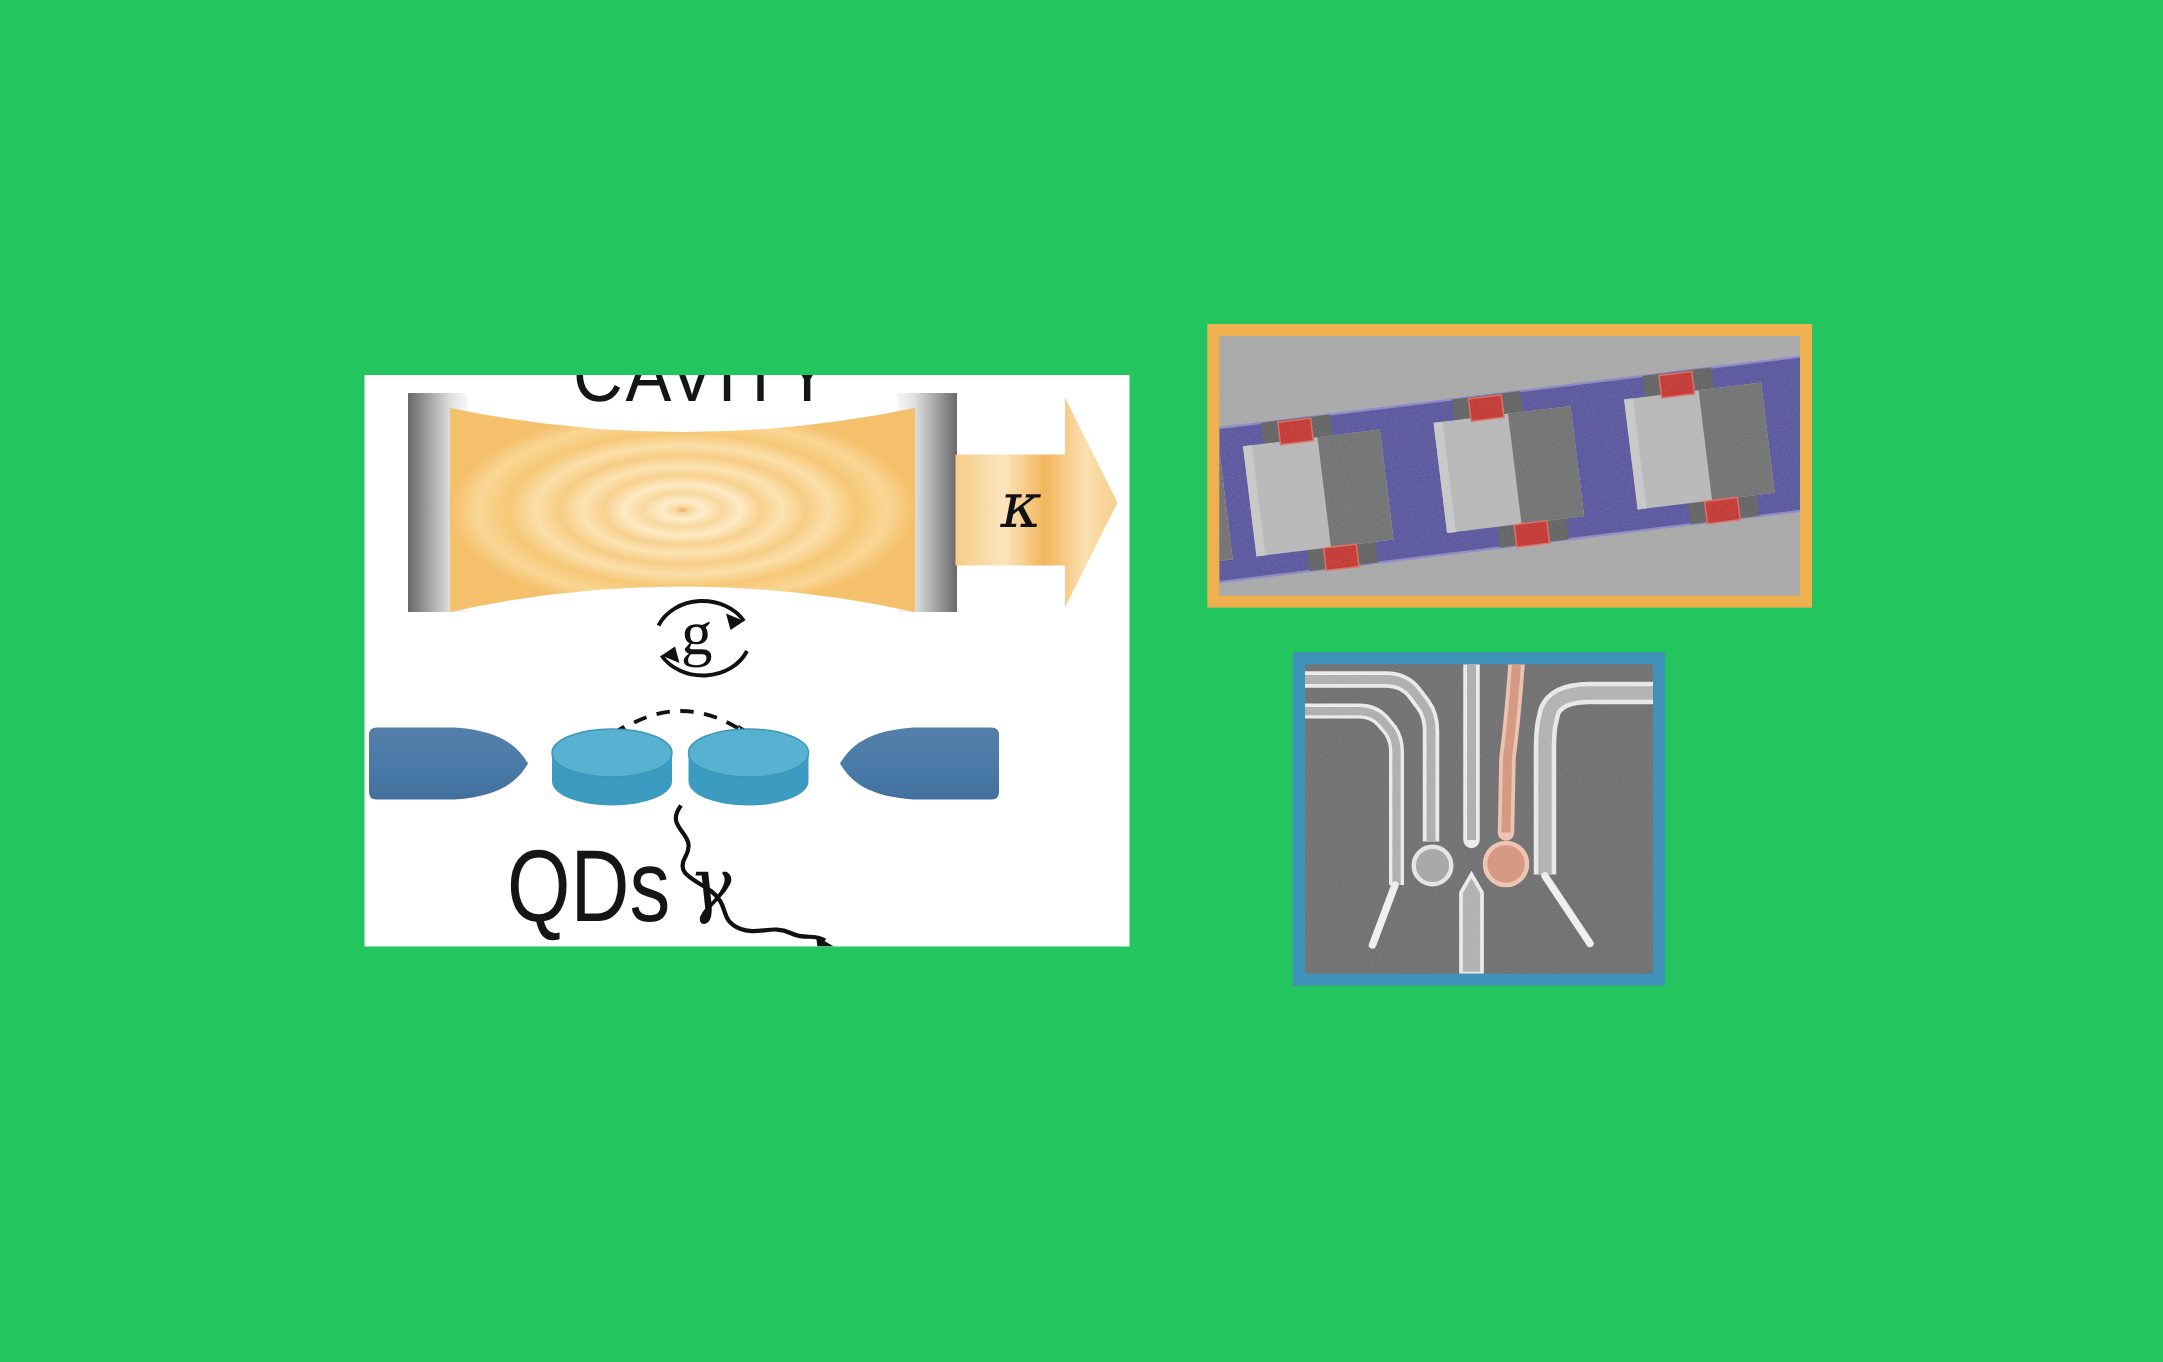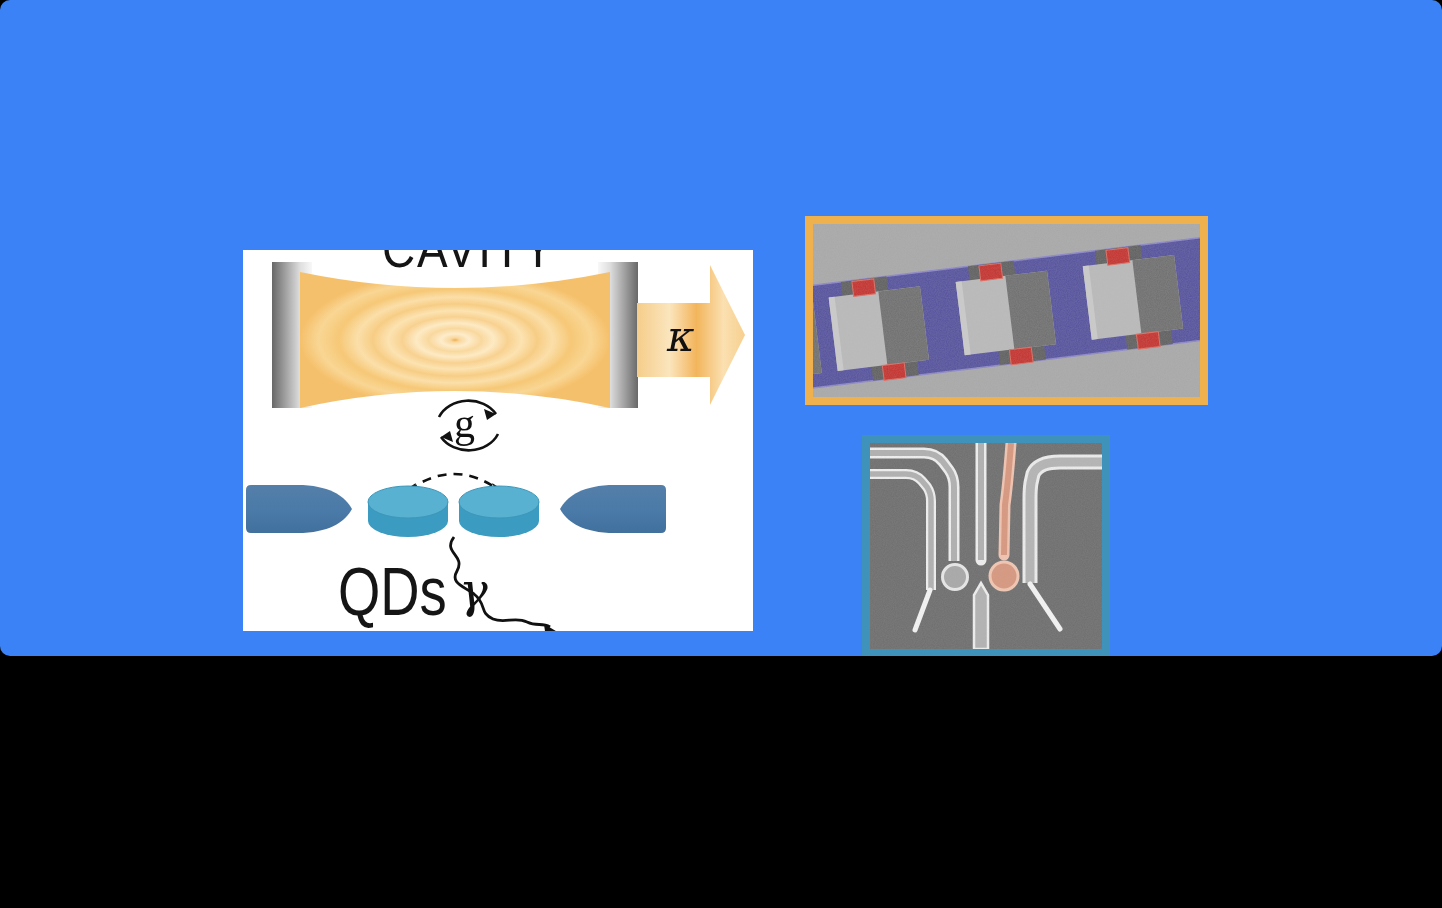--- a/index.html
+++ b/index.html
@@ -1,17 +1,17 @@
 <!DOCTYPE html>
 <html><head>
 <meta charset="utf-8">
 <style>
   html,body{margin:0;padding:0;background:#000;}
-  #stage{position:relative;width:1442px;height:656px;background:#3b82f6;overflow:hidden;
-         font-family:"Liberation Sans",sans-serif;border-radius:10px;}
+  #stage{position:relative;width:1442px;height:908px;background:#22c55e;overflow:hidden;
+         font-family:"Liberation Sans",sans-serif;}
   
   #panel{position:absolute;left:243px;top:250px;width:510px;height:381px;
          background:#fff;overflow:hidden;}
   #panel-svg{position:absolute;left:0;top:0;}
   .label{position:absolute;color:#111;white-space:nowrap;}
   #cavity-title{left:139px;top:-26px;font-size:51px;line-height:51px;letter-spacing:2px;
                 transform:scaleX(0.9);transform-origin:left top;color:#151515;}
   #kappa-label{left:424px;top:62px;font-size:42px;
                font-family:"DejaVu Serif","Liberation Serif",serif;font-style:italic;}
   #g-label{left:211px;top:149px;font-size:42px;

